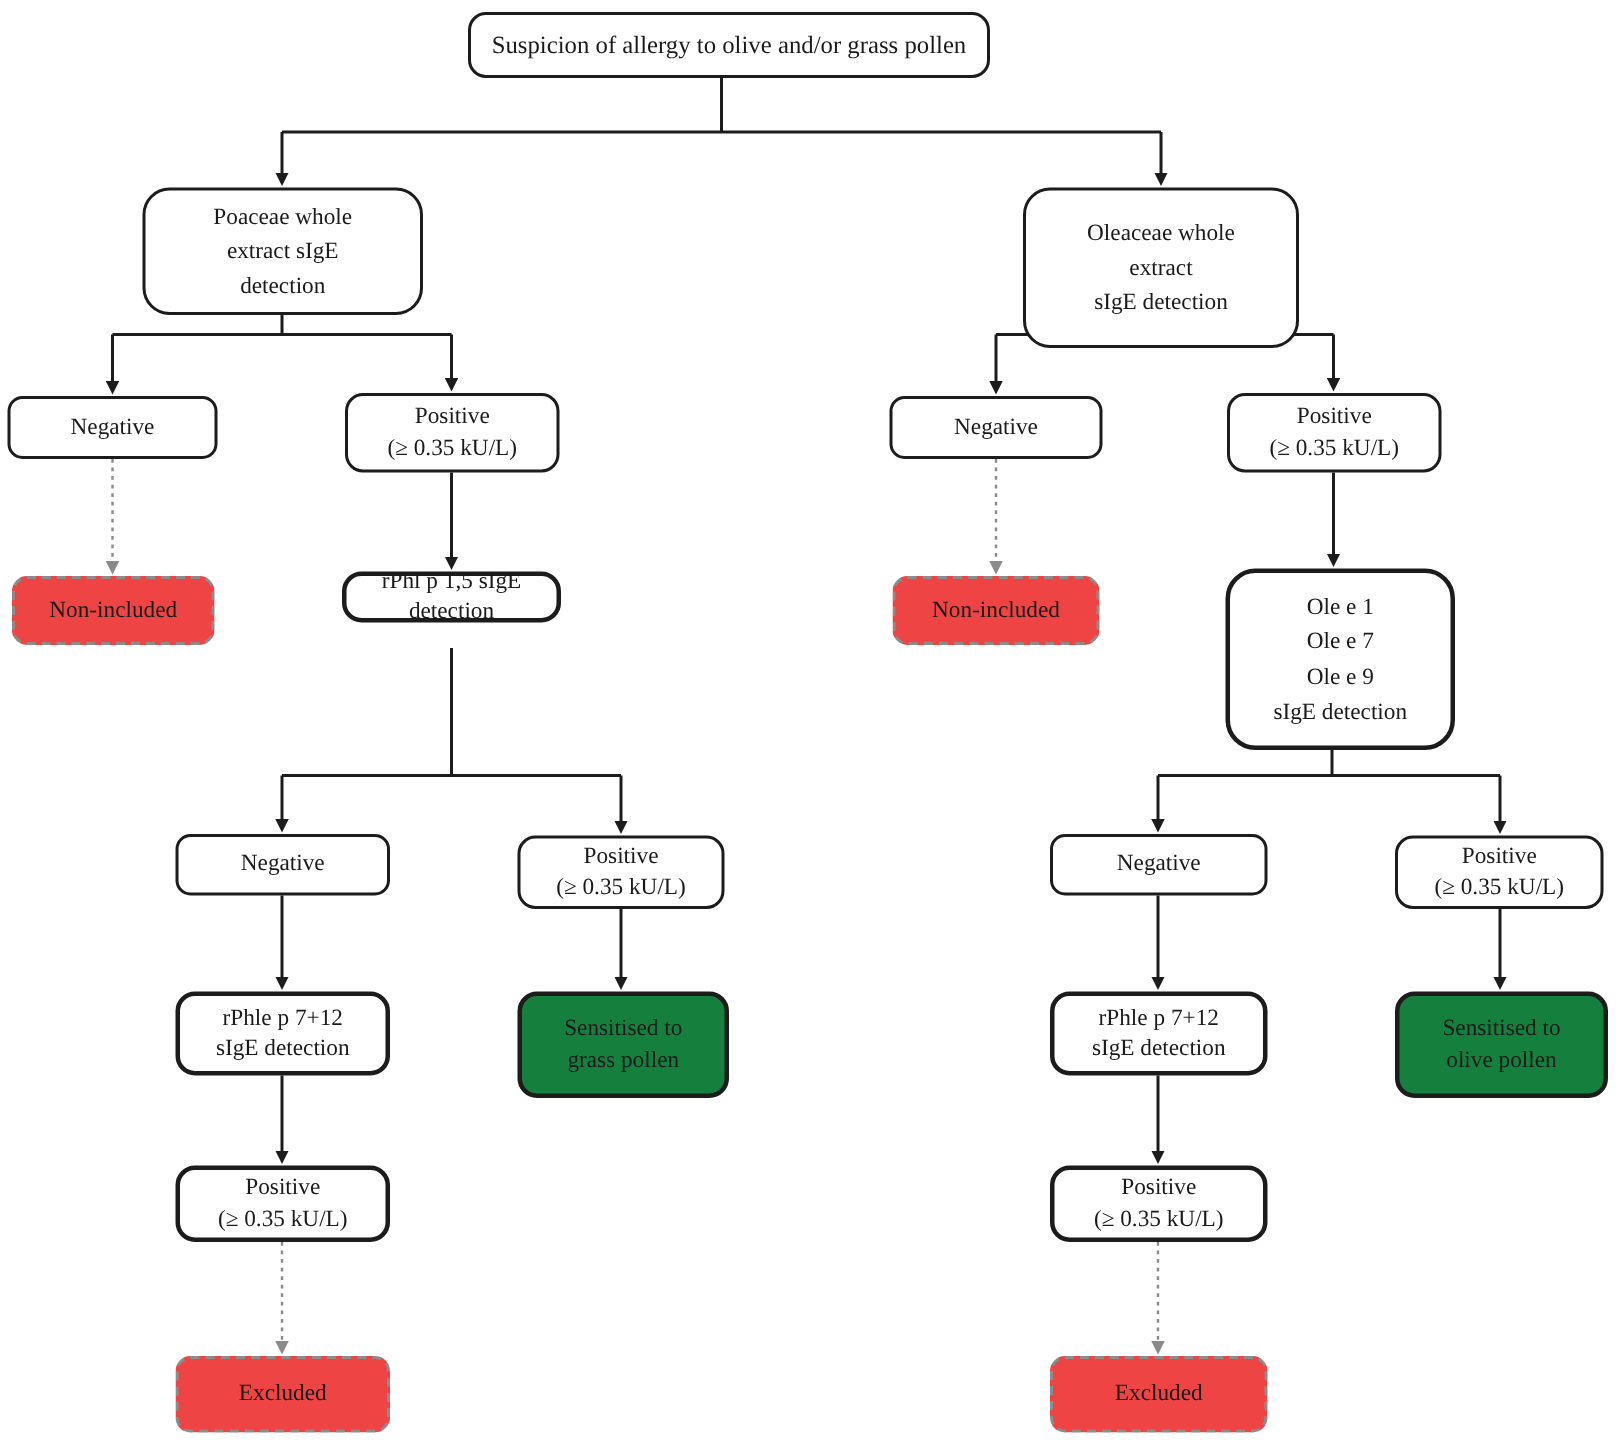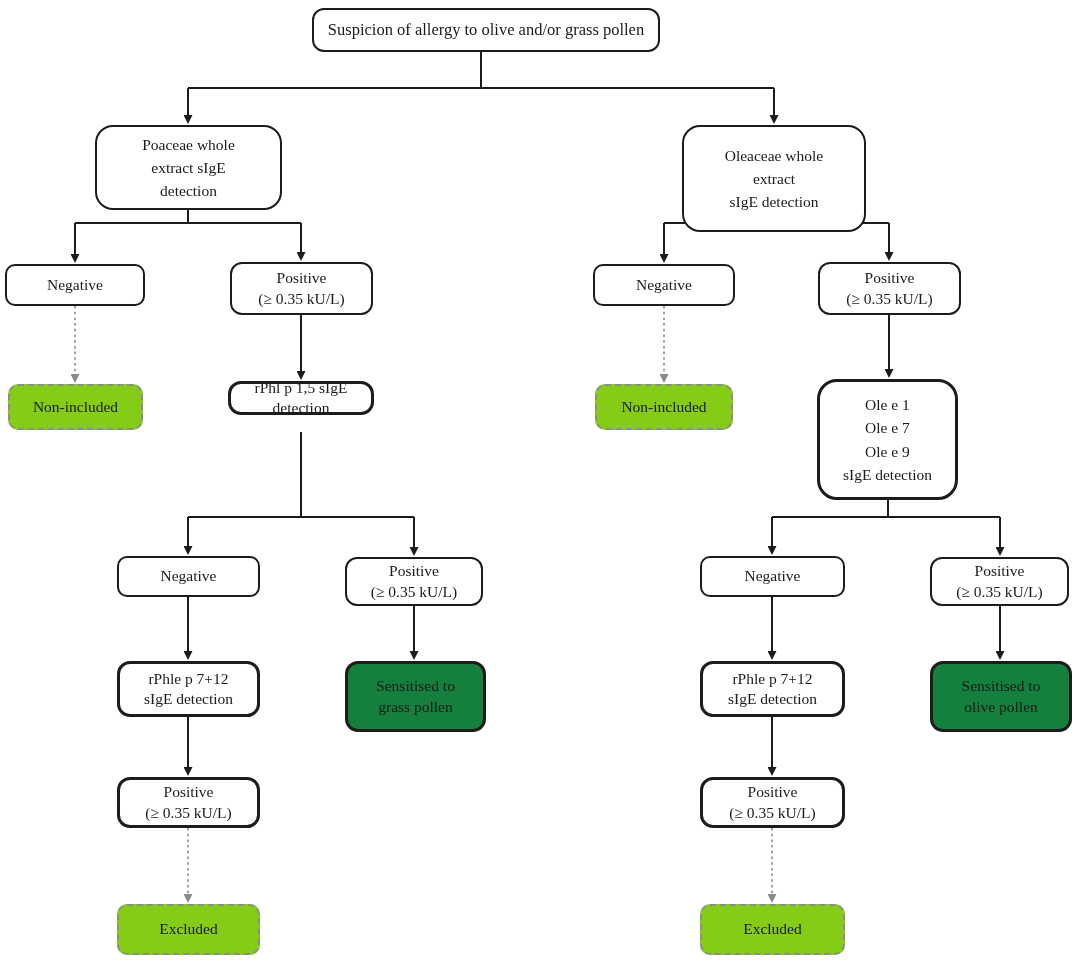--- a/index.html
+++ b/index.html
@@ -22,21 +22,21 @@
     border:2px solid #1c1c1c;
     border-radius:12px;
     font-size:15.5px;
     line-height:1.32;
     padding:2px 6px;
     z-index:2;
   }
   .node.big{border-radius:18px;border-width:2.5px;}
   .node.thick{border-width:3px;border-radius:13px;}
   .node.gray{background:#15803d;border-width:3px;border-radius:13px;}
-  .node.dashed{border:2px dashed #8c8c8c;border-radius:10px;background:#84cc16;}
+  .node.dashed{border:2px dashed #8c8c8c;border-radius:10px;background:#ef4444;}
   .node.root{font-size:16.5px;border-radius:12px;border-width:2.5px;}
   .node.tall{line-height:1.5;}
 </style>
 </head>
 <body>
 
 <div id="canvas">
 
   <svg id="wires" viewBox="0 0 1080 962" xmlns="http://www.w3.org/2000/svg">
     <defs>
@@ -116,21 +116,21 @@
 (≥ 0.35 kU/L)</div>
   <div class="node dashed" style="left:117px;top:904px;width:143px;height:51px;">Excluded</div>
 
   <div class="node big tall" style="left:682px;top:125px;width:184px;height:107px;">Oleaceae whole
 extract
 sIgE detection</div>
   <div class="node" style="left:593px;top:264px;width:142px;height:42px;border-radius:10px;">Negative</div>
   <div class="node" style="left:818px;top:262px;width:143px;height:53px;">Positive
 (≥ 0.35 kU/L)</div>
   <div class="node dashed" style="left:595px;top:384px;width:138px;height:46px;">Non-included</div>
-  <div class="node thick tall" style="left:817px;top:379px;width:141px;height:121px;border-radius:20px;">Ole e 1
+  <div class="node thick tall" style="left:817px;top:379px;width:153px;height:121px;border-radius:20px;">Ole e 1
 Ole e 7
 Ole e 9
 sIgE detection</div>
   <div class="node" style="left:700px;top:556px;width:145px;height:41px;border-radius:10px;">Negative</div>
   <div class="node" style="left:930px;top:557px;width:139px;height:49px;">Positive
 (≥ 0.35 kU/L)</div>
   <div class="node thick" style="left:700px;top:661px;width:145px;height:56px;">rPhle p 7+12
 sIgE detection</div>
   <div class="node gray" style="left:930px;top:661px;width:142px;height:71px;">Sensitised to
 olive pollen</div>

